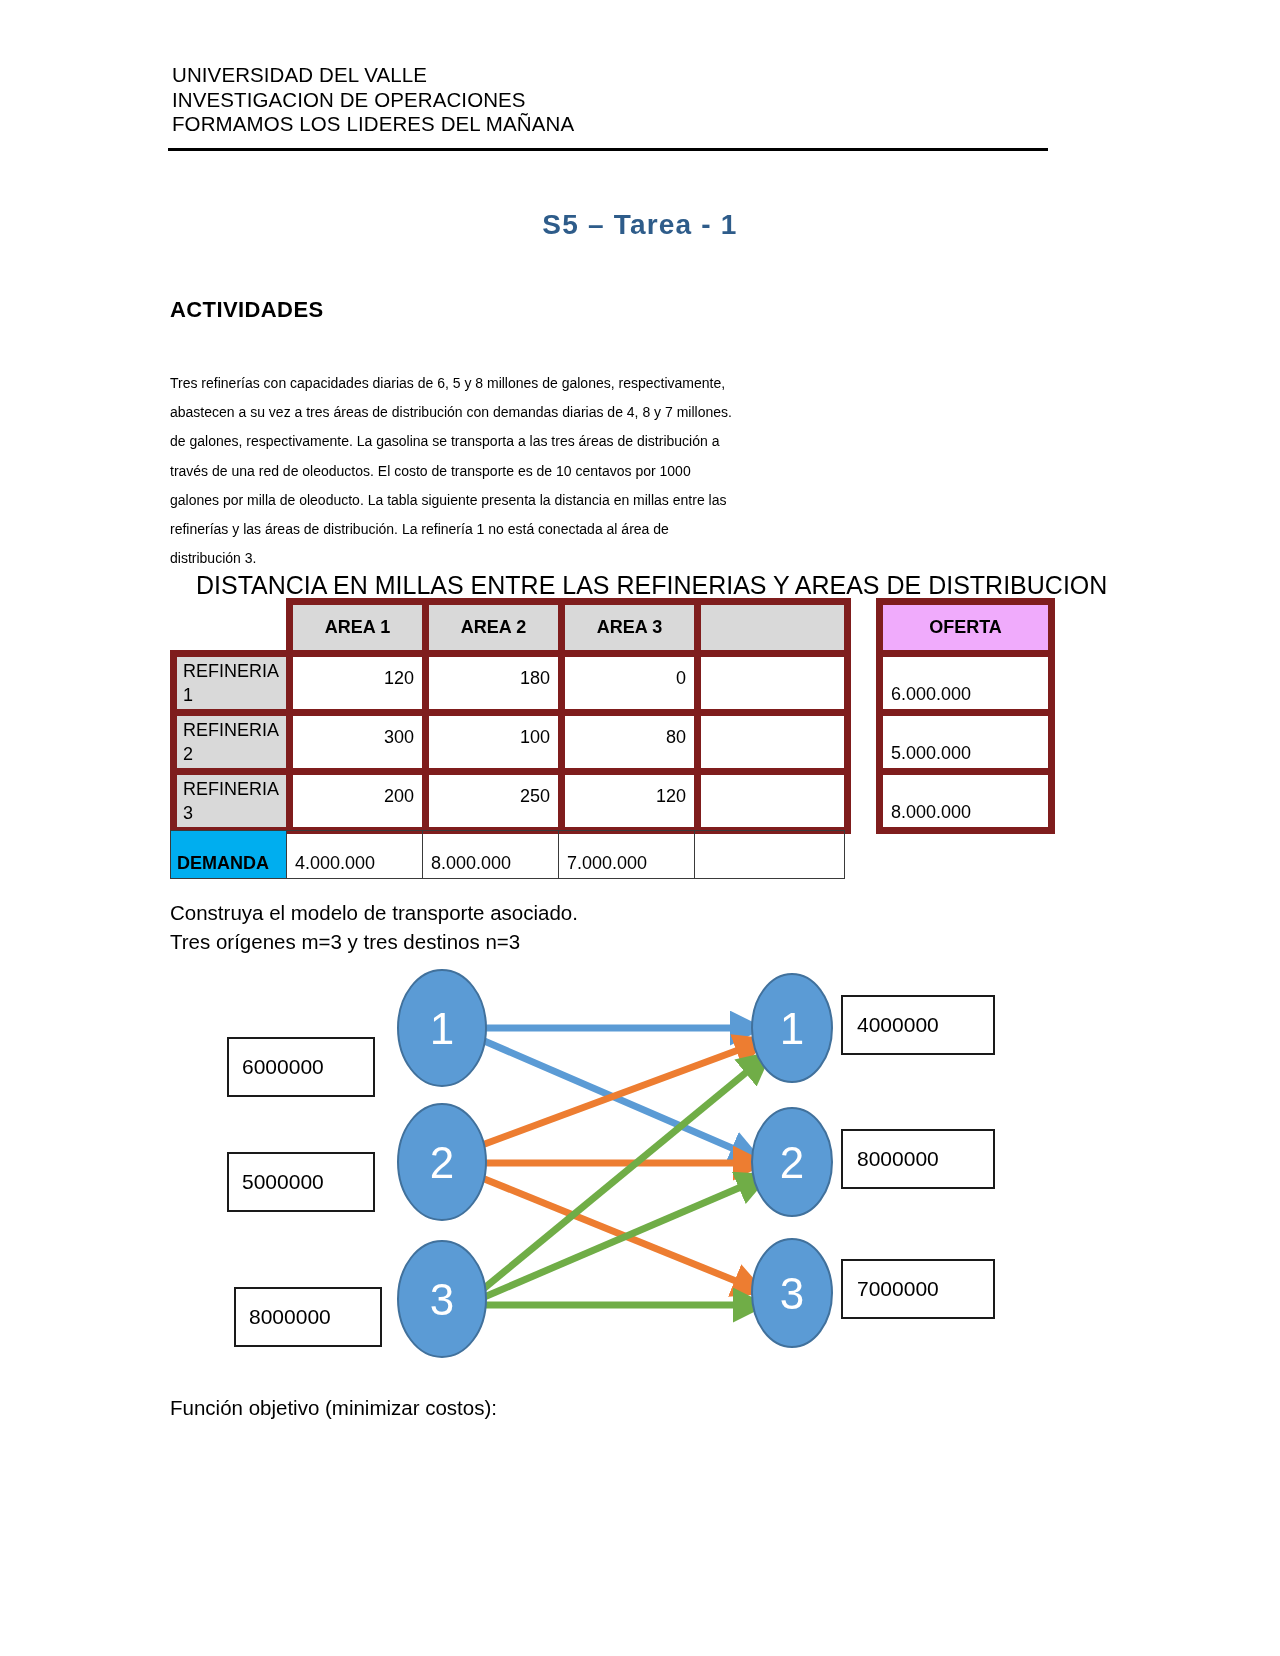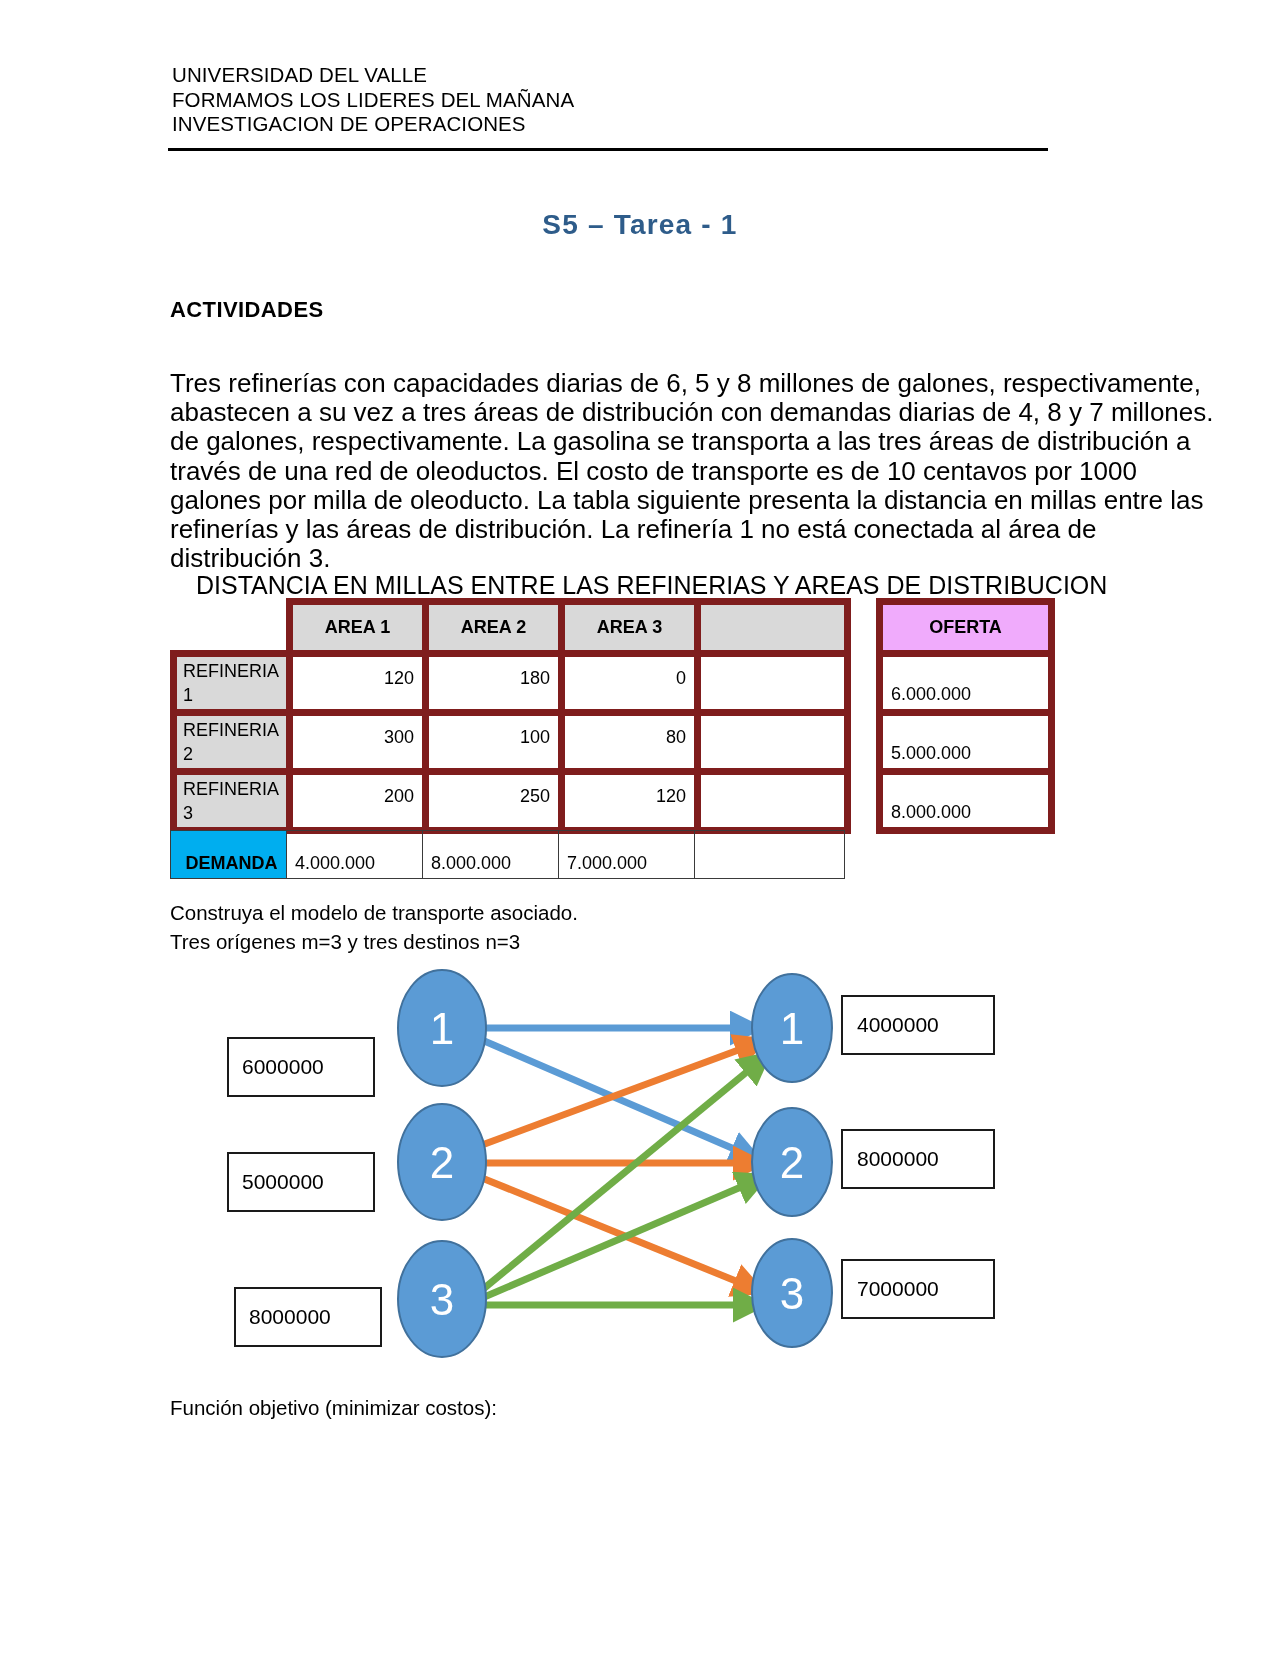--- a/index.html
+++ b/index.html
@@ -65,21 +65,21 @@
     font-weight: bold;
     letter-spacing: 0.4px;
   }
 
   
   .para {
     position: absolute;
     left: 170px;
     top: 369px;
     width: 890px;
-    font-size: 26px;
+    font-size: 14px;
     line-height: 29.2px;
   }
   .para-line { white-space: nowrap; }
 
   
   .table-caption {
     position: absolute;
     left: 196px;
     top: 571px;
     font-size: 25px;
@@ -162,21 +162,21 @@
     border: 1px solid #3a3a3a;
     height: 48px;
     box-sizing: border-box;
     vertical-align: bottom;
   }
   .dem-table .dem-label {
     background: #00AEEF;
     font-weight: bold;
     width: 116px;
     padding: 0 0 4px 6px;
-    text-align: center;
+    text-align: left;
   }
   .dem-table .dem-val {
     width: 136px;
     text-align: left;
     padding: 0 0 4px 8px;
   }
   .dem-table .dem-empty {
     width: 150px;
   }
 
@@ -218,22 +218,22 @@
     fill: #000000;
   }
 </style>
 </head>
 <body>
 
 <div class="page">
 
   <div class="doc-header">
     <div class="hline">UNIVERSIDAD DEL VALLE</div>
+    <div class="hline">INVESTIGACION DE OPERACIONES</div>
     <div class="hline">FORMAMOS LOS LIDERES DEL MAÑANA</div>
-    <div class="hline">INVESTIGACION DE OPERACIONES</div>
   </div>
   <div class="header-rule"></div>
 
   <div class="doc-title">S5 – Tarea - 1</div>
 
   <div class="section-heading">ACTIVIDADES</div>
 
   <div class="para">
     <div class="para-line">Tres refinerías con capacidades diarias de 6, 5 y 8 millones de galones, respectivamente,</div>
     <div class="para-line">abastecen a su vez a tres áreas de distribución con demandas diarias de 4, 8 y 7 millones.</div>

